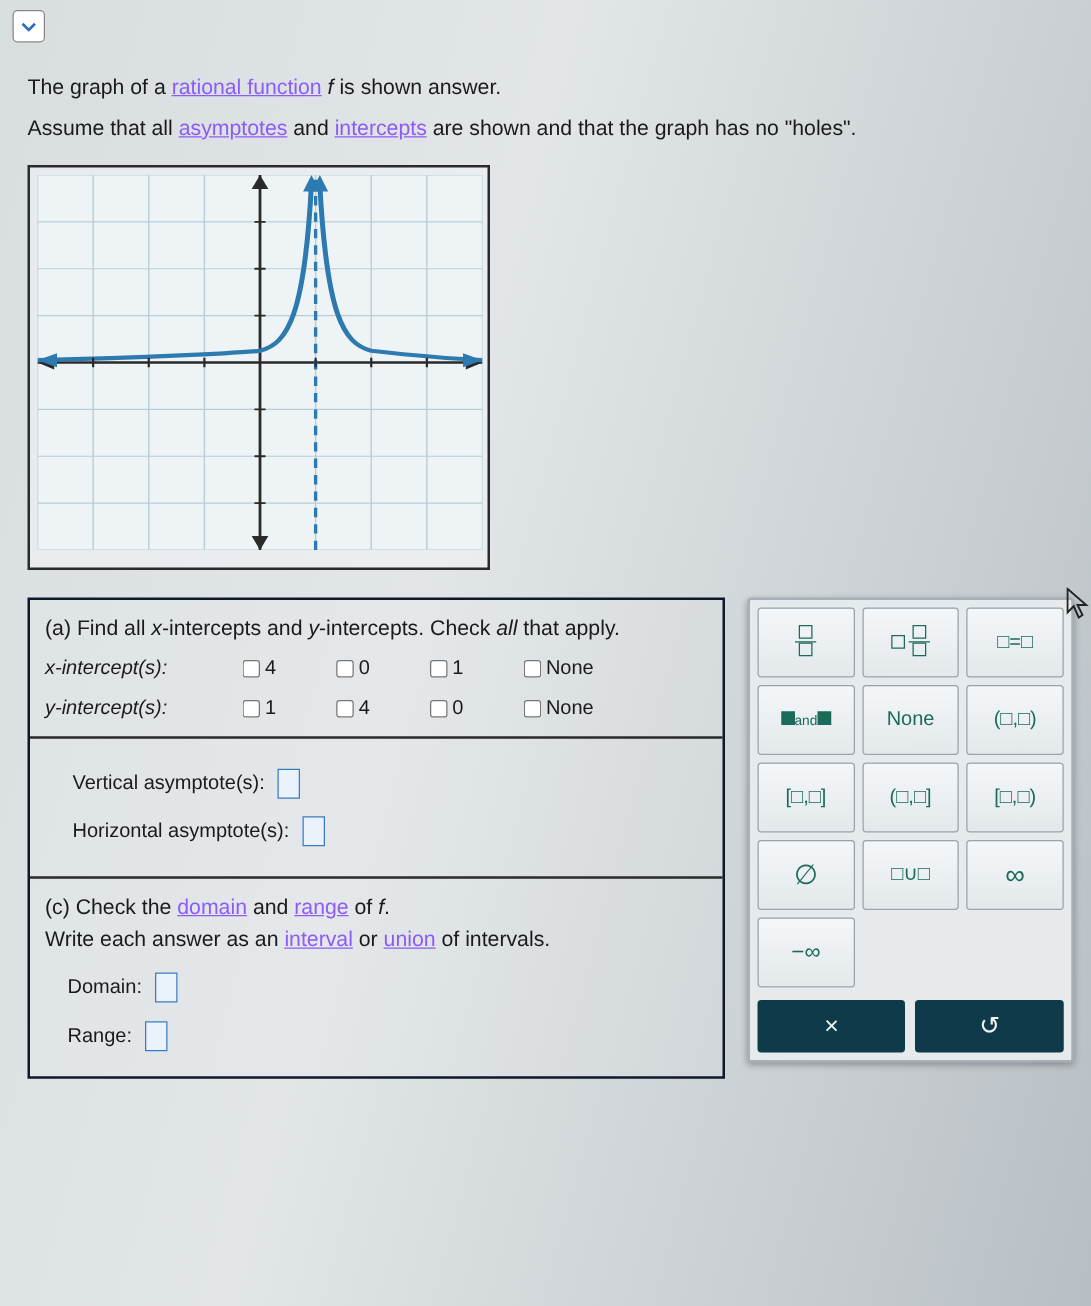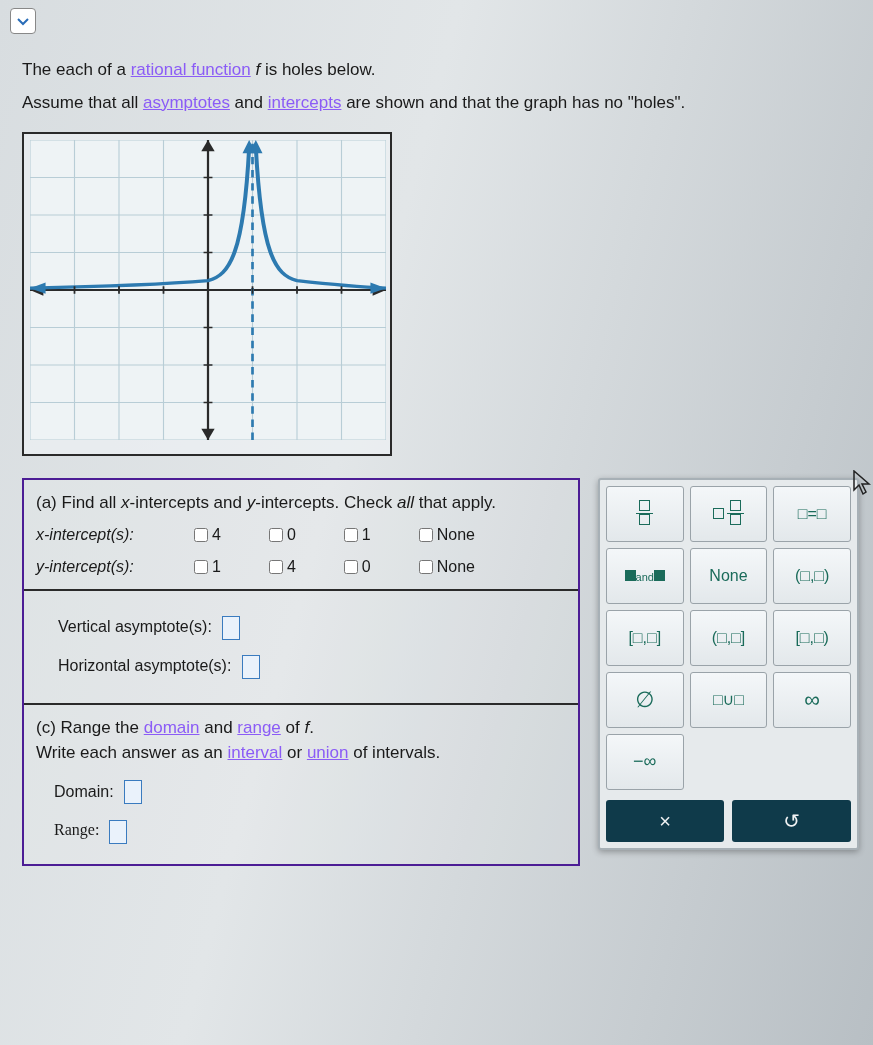--- a/index.html
+++ b/index.html
@@ -41,21 +41,21 @@
     margin-bottom: 22px;
     width: 370px;
     background: rgba(240,244,246,.6);
   }
   .answer-wrap {
     display: flex;
     align-items: flex-start;
     gap: 18px;
   }
   .answer-table {
-    border: 2px solid #4c1d95;
+    border: 2px solid #0f172a;
     width: 560px;
     font-size: 17px;
     background: rgba(255,255,255,.1);
   }
   .answer-table .row {
     border-bottom: 2px solid #2a2a2a;
     padding: 10px 12px;
   }
   .answer-table .row:last-child { border-bottom: none; }
   .cb-row {
@@ -131,21 +131,21 @@
 <div class="topbar">
   <div class="chevron-btn">
     <svg width="14" height="14" viewBox="0 0 14 14">
         <path d="M2 5 L7 10 L12 5" stroke="#2a6db8" stroke-width="2" fill="none"></path>
       </svg>
   </div>
 </div>
 
 <div class="content">
   <p>
-    <span>The each of a </span><span class="term">rational function</span><span class="italic"> f </span><span>is holes below.</span>
+    <span>The graph of a </span><span class="term">rational function</span><span class="italic"> f </span><span>is shown answer.</span>
   </p>
   <p style="margin-top:-10px;">
     <span>Assume that all </span><span class="term">asymptotes</span><span> and </span><span class="term">intercepts</span><span> are shown and that the graph has no "holes".</span>
   </p>
 
   <div class="graph-box">
     <svg width="356" height="300" viewBox="-8 -8 16 16" preserveAspectRatio="none" style="background:#eef3f5;">
       <g transform="scale(1,-1)">
         <g stroke="#b8cdd6" stroke-width="0.05">
           <line x1="-8" y1="-8" x2="-8" y2="8"></line>
@@ -251,28 +251,28 @@
           <span class="input-slot"></span>
         </div>
         <div class="sub-label" style="margin-bottom:14px;">
           <span>Horizontal asymptote(s):</span>
           <span class="input-slot"></span>
         </div>
       </div>
 
       <div class="row">
         <div>
-          <span>(c) Range the </span><span class="term">domain</span><span> and </span><span class="term">range</span><span> of </span><span class="italic">f</span><span>.</span><br>
+          <span>(c) Check the </span><span class="term">domain</span><span> and </span><span class="term">range</span><span> of </span><span class="italic">f</span><span>.</span><br>
           <span>Write each answer as an </span><span class="term">interval</span><span> or </span><span class="term">union</span><span> of intervals.</span>
         </div>
         <div class="dom-label">
           <span>Domain:</span>
           <span class="input-slot"></span>
         </div>
-        <div class="dom-label" style="font-family:Liberation Serif, serif;">
+        <div class="dom-label" style="">
           <span>Range:</span>
           <span class="input-slot"></span>
         </div>
       </div>
     </div>
 
     <div class="keypad">
       <div class="kp-grid">
         <div class="kp-btn">
             <span class="frac">

